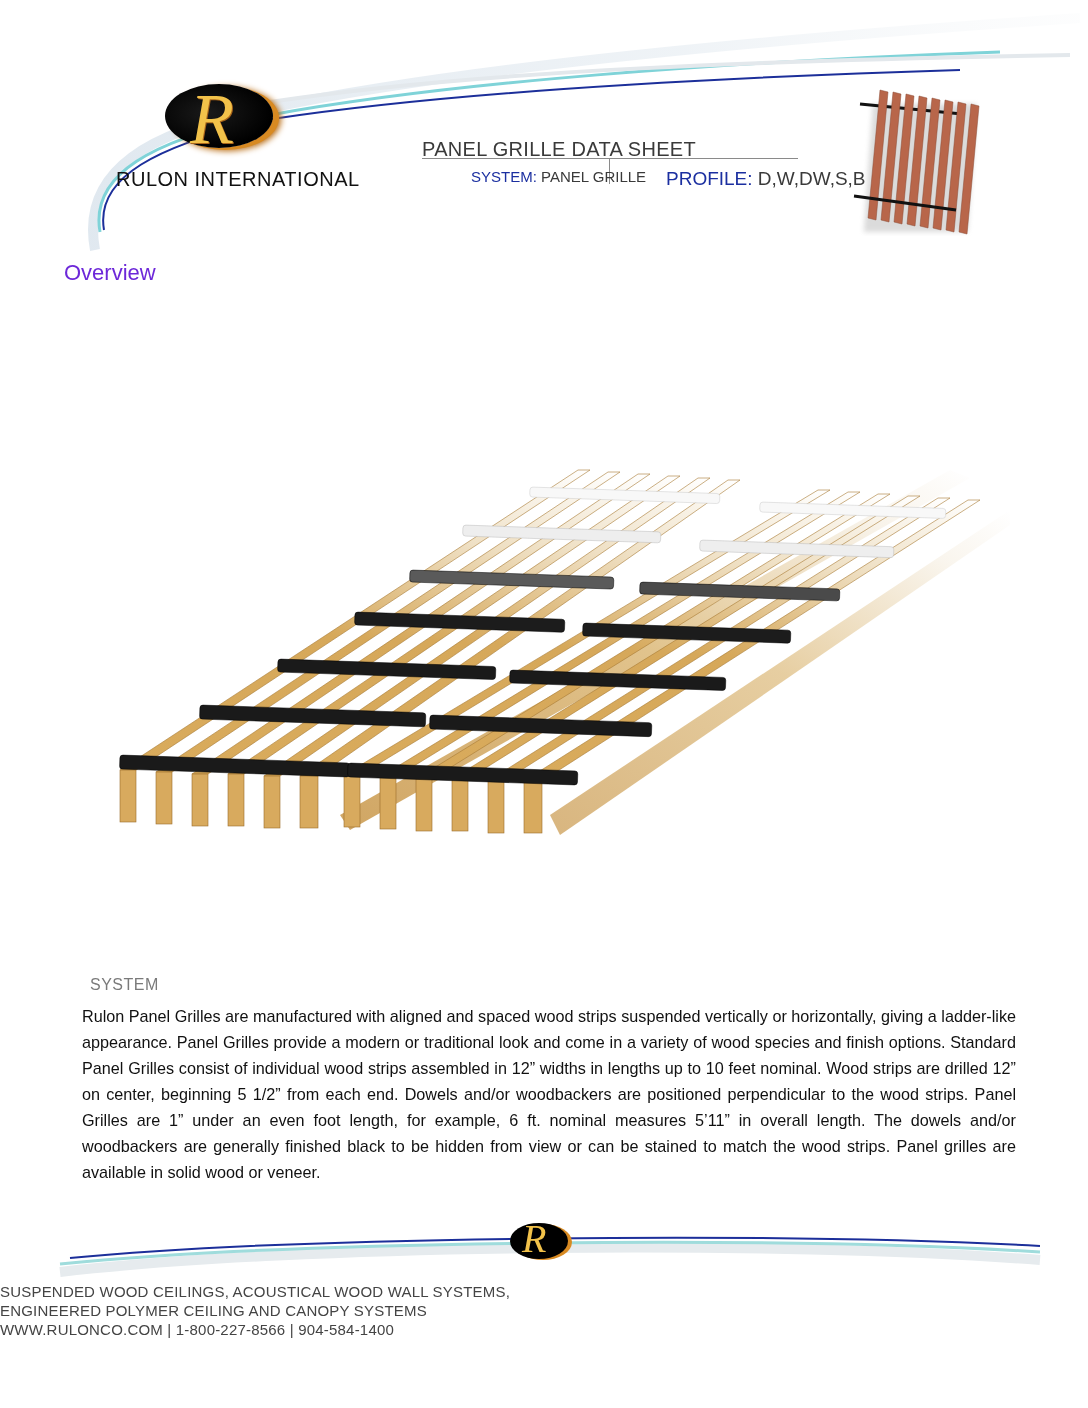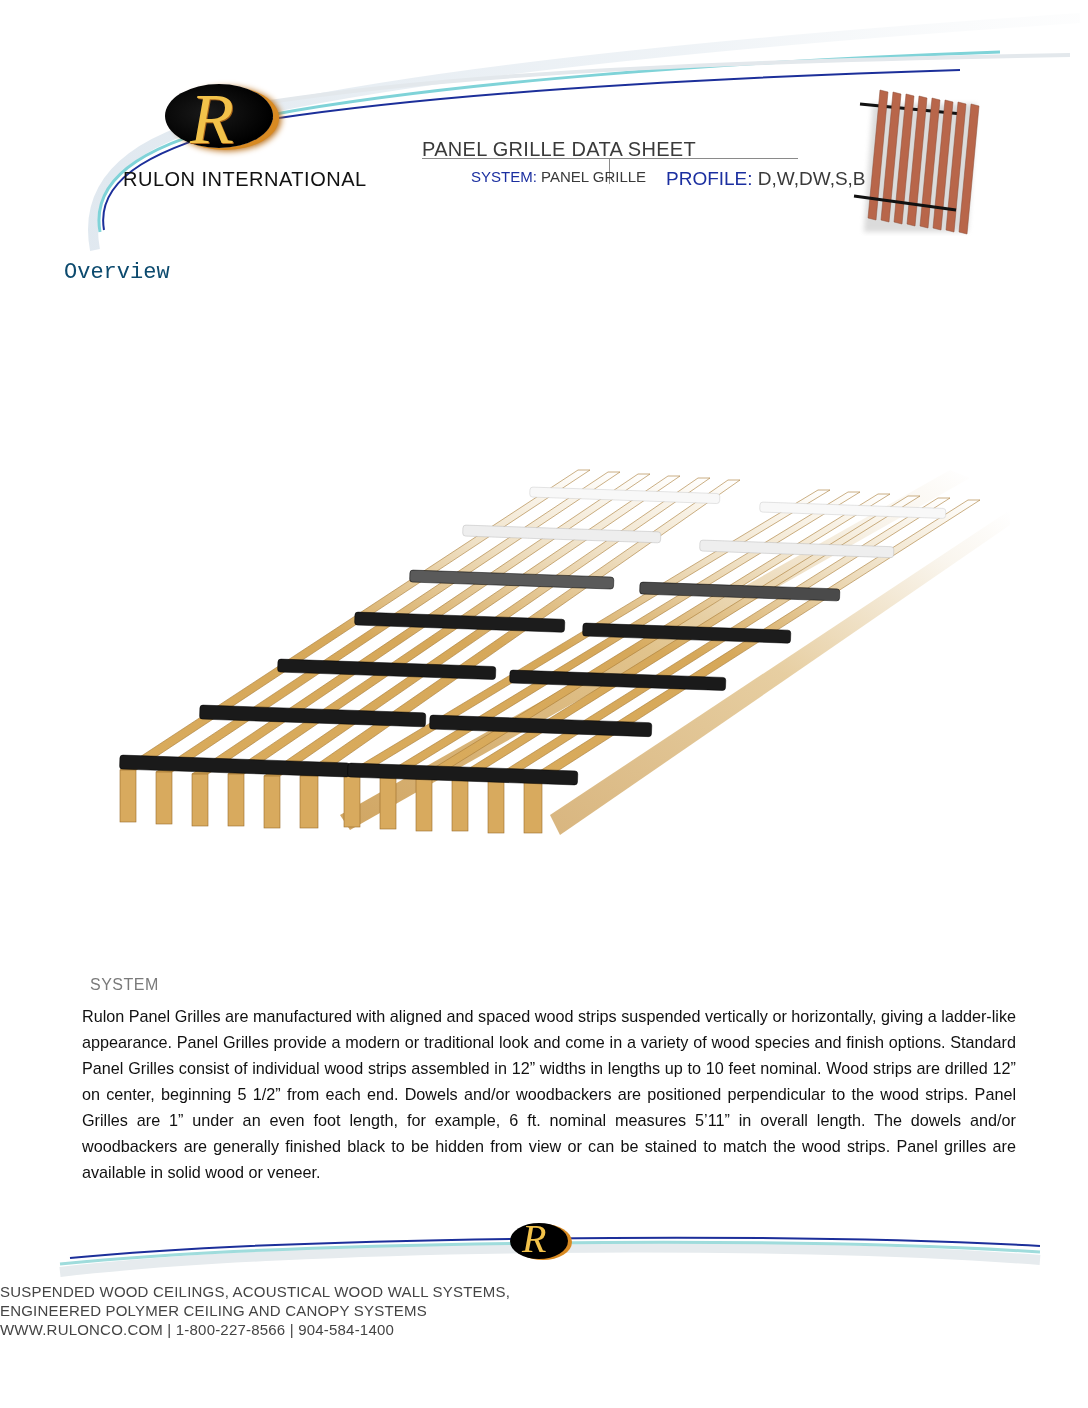--- a/index.html
+++ b/index.html
@@ -19,42 +19,42 @@
     background: radial-gradient(ellipse at 40% 45%, #1a1a1a 0%, #000 70%);
     box-shadow: 6px 2px 0 0 #d88a22, 8px 3px 6px 0 #b86a10;
   }
   .logo-r {
     position: absolute; left: 190px; top: 74px; width: 70px; height: 90px;
     font-family: "Liberation Serif", "DejaVu Serif", serif; font-style: italic;
     font-size: 72px; line-height: 90px; color: #f2c24a;
     text-shadow: 1px 1px 0 #a8641a;
   }
   .logo-text {
-    position: absolute; left: 123px; top: 168px;
+    position: absolute; left: 116px; top: 168px;
     font-size: 20px; letter-spacing: 0.5px; color: #111;
     font-family: "Liberation Sans", sans-serif;
   }
 
   
   .doc-title {
     position: absolute; left: 422px; top: 130px; width: 376px; text-align: left;
     font-size: 20px; color: #3a3a3a; letter-spacing: 0.3px; margin-top: 8px;
   }
   .title-rule { position: absolute; left: 422px; top: 158px; width: 376px; height: 1px; background: #8a8a8a; }
   .title-vrule { position: absolute; left: 609px; top: 158px; width: 1px; height: 26px; background: #8a8a8a; }
   .meta-left { position: absolute; left: 427px; top: 168px; font-size: 15px; color: #3a3a3a; }
   .meta-right { position: absolute; left: 622px; top: 168px; font-size: 19px; color: #3a3a3a; }
   .meta-key { color: #1b2fa0; margin-left: 44px; }
 
   
   .thumb { position: absolute; left: 850px; top: 86px; width: 130px; height: 150px; }
 
   
   .overview-heading {
-    position: absolute; left: 64px; top: 260px; font-size: 22px; color: #0c4a6e; font-family: Liberation Mono, monospace;
+    position: absolute; left: 64px; top: 260px; font-size: 22px; color: #6d28d9;
   }
 
   
   .illustration { position: absolute; left: 110px; top: 430px; width: 900px; height: 420px; }
 
   
   .section-label {
     position: absolute; left: 90px; top: 976px; font-size: 16px; color: #7a7a7a; letter-spacing: 0.5px;
   }
   .body-text {

